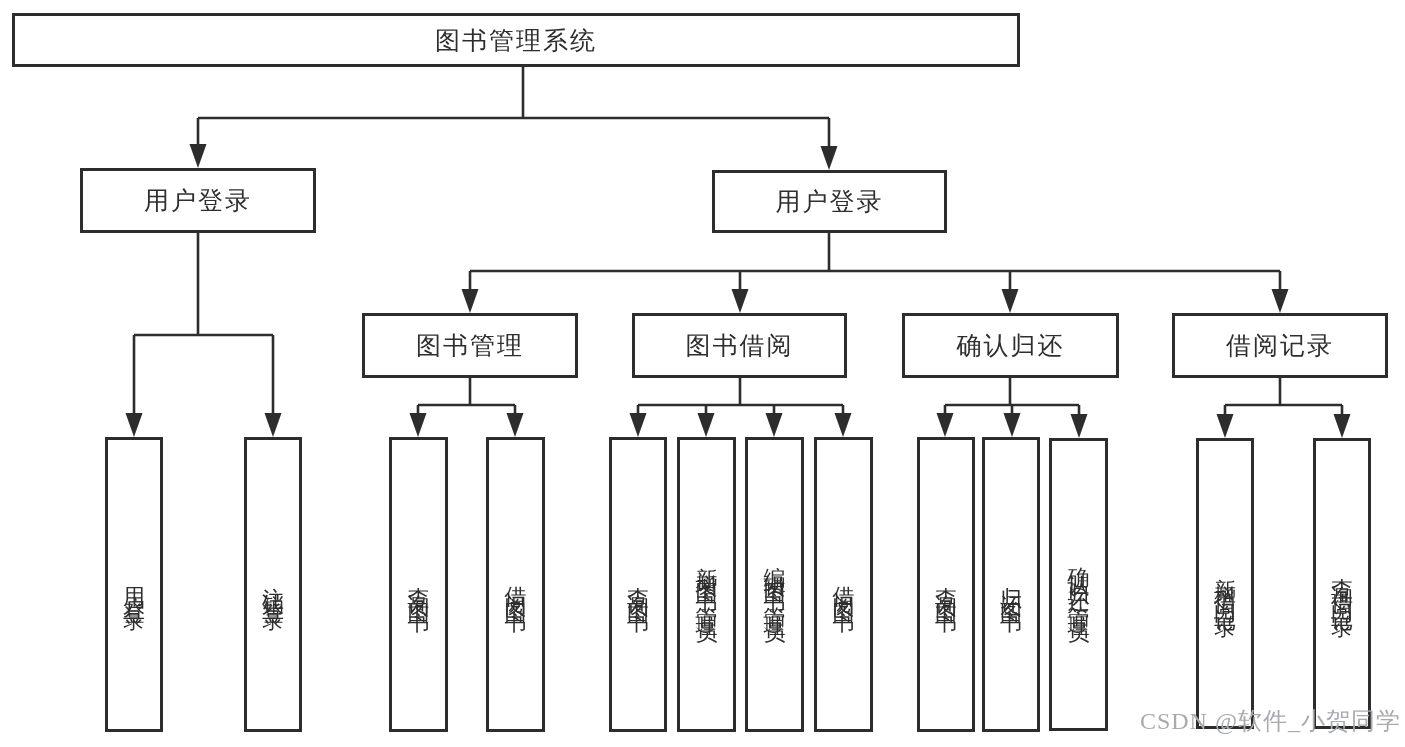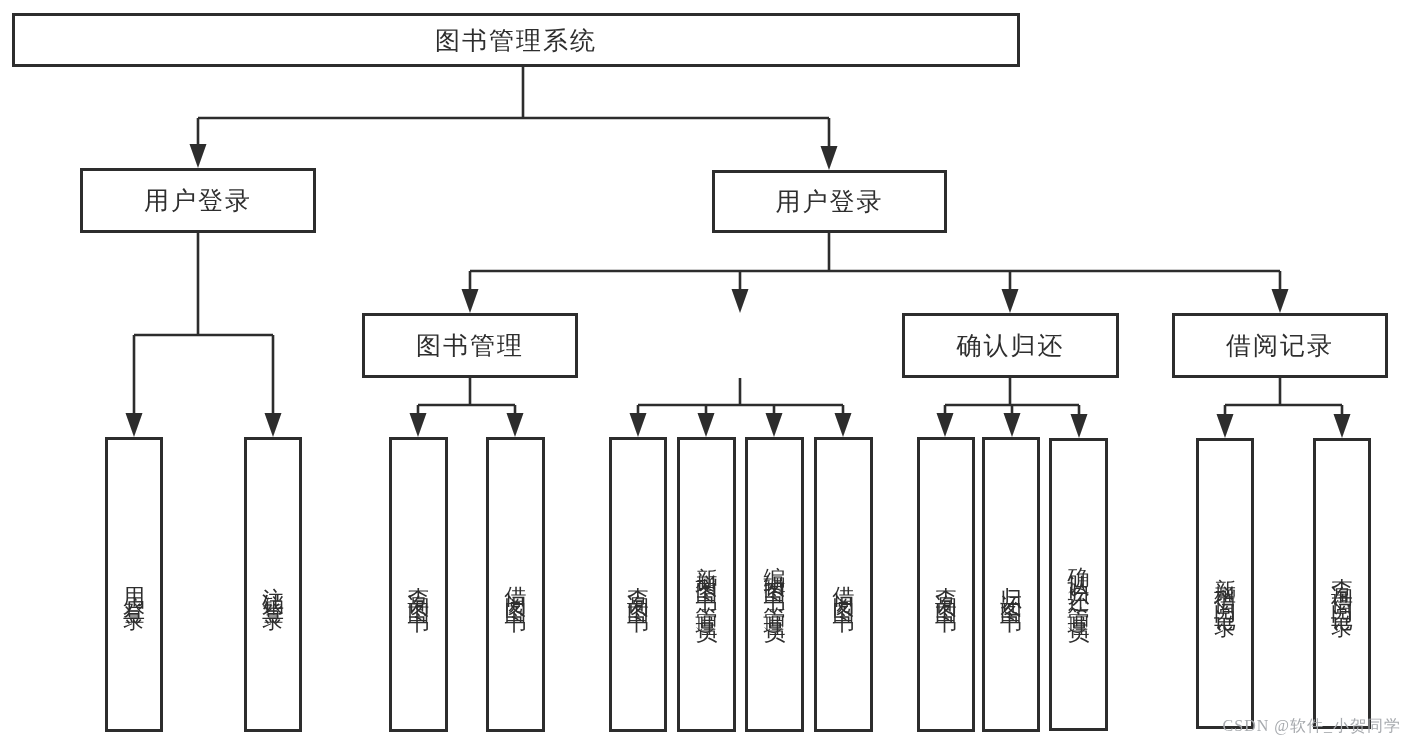--- a/index.html
+++ b/index.html
@@ -27,21 +27,21 @@
     text-orientation:mixed;
     font-size:22px;
     letter-spacing:8px;
     line-height:1;
     white-space:nowrap;
   }
   .watermark{
     position:absolute;
     right:4px;
     bottom:6px;
-    font-size:16px;
+    font-size:24px;
     color:var(--wm,#a7aaae);
     letter-spacing:1px;
     z-index:5;
   }
 </style>
 </head>
 <body>
 
 <div class="stage">
 
@@ -107,20 +107,23 @@
   <div class="node h" style="left:80px;top:168px;width:236px;height:65px">
     <span>用户登录</span>
   </div>
   <div class="node h" style="left:712px;top:170px;width:235px;height:63px">
     <span>用户登录</span>
   </div>
 
   <div class="node h" style="left:362px;top:313px;width:216px;height:65px">
     <span>图书管理</span>
   </div>
+  <div class="node h" style="left:632px;top:313px;width:215px;height:65px">
+    <span>图书借阅</span>
+  </div>
   <div class="node h" style="left:902px;top:313px;width:217px;height:65px">
     <span>确认归还</span>
   </div>
   <div class="node h" style="left:1172px;top:313px;width:216px;height:65px">
     <span>借阅记录</span>
   </div>
 
   <div class="node v" style="left:105px;top:437px;width:58px;height:295px">
     <span>用户登录</span>
   </div>

